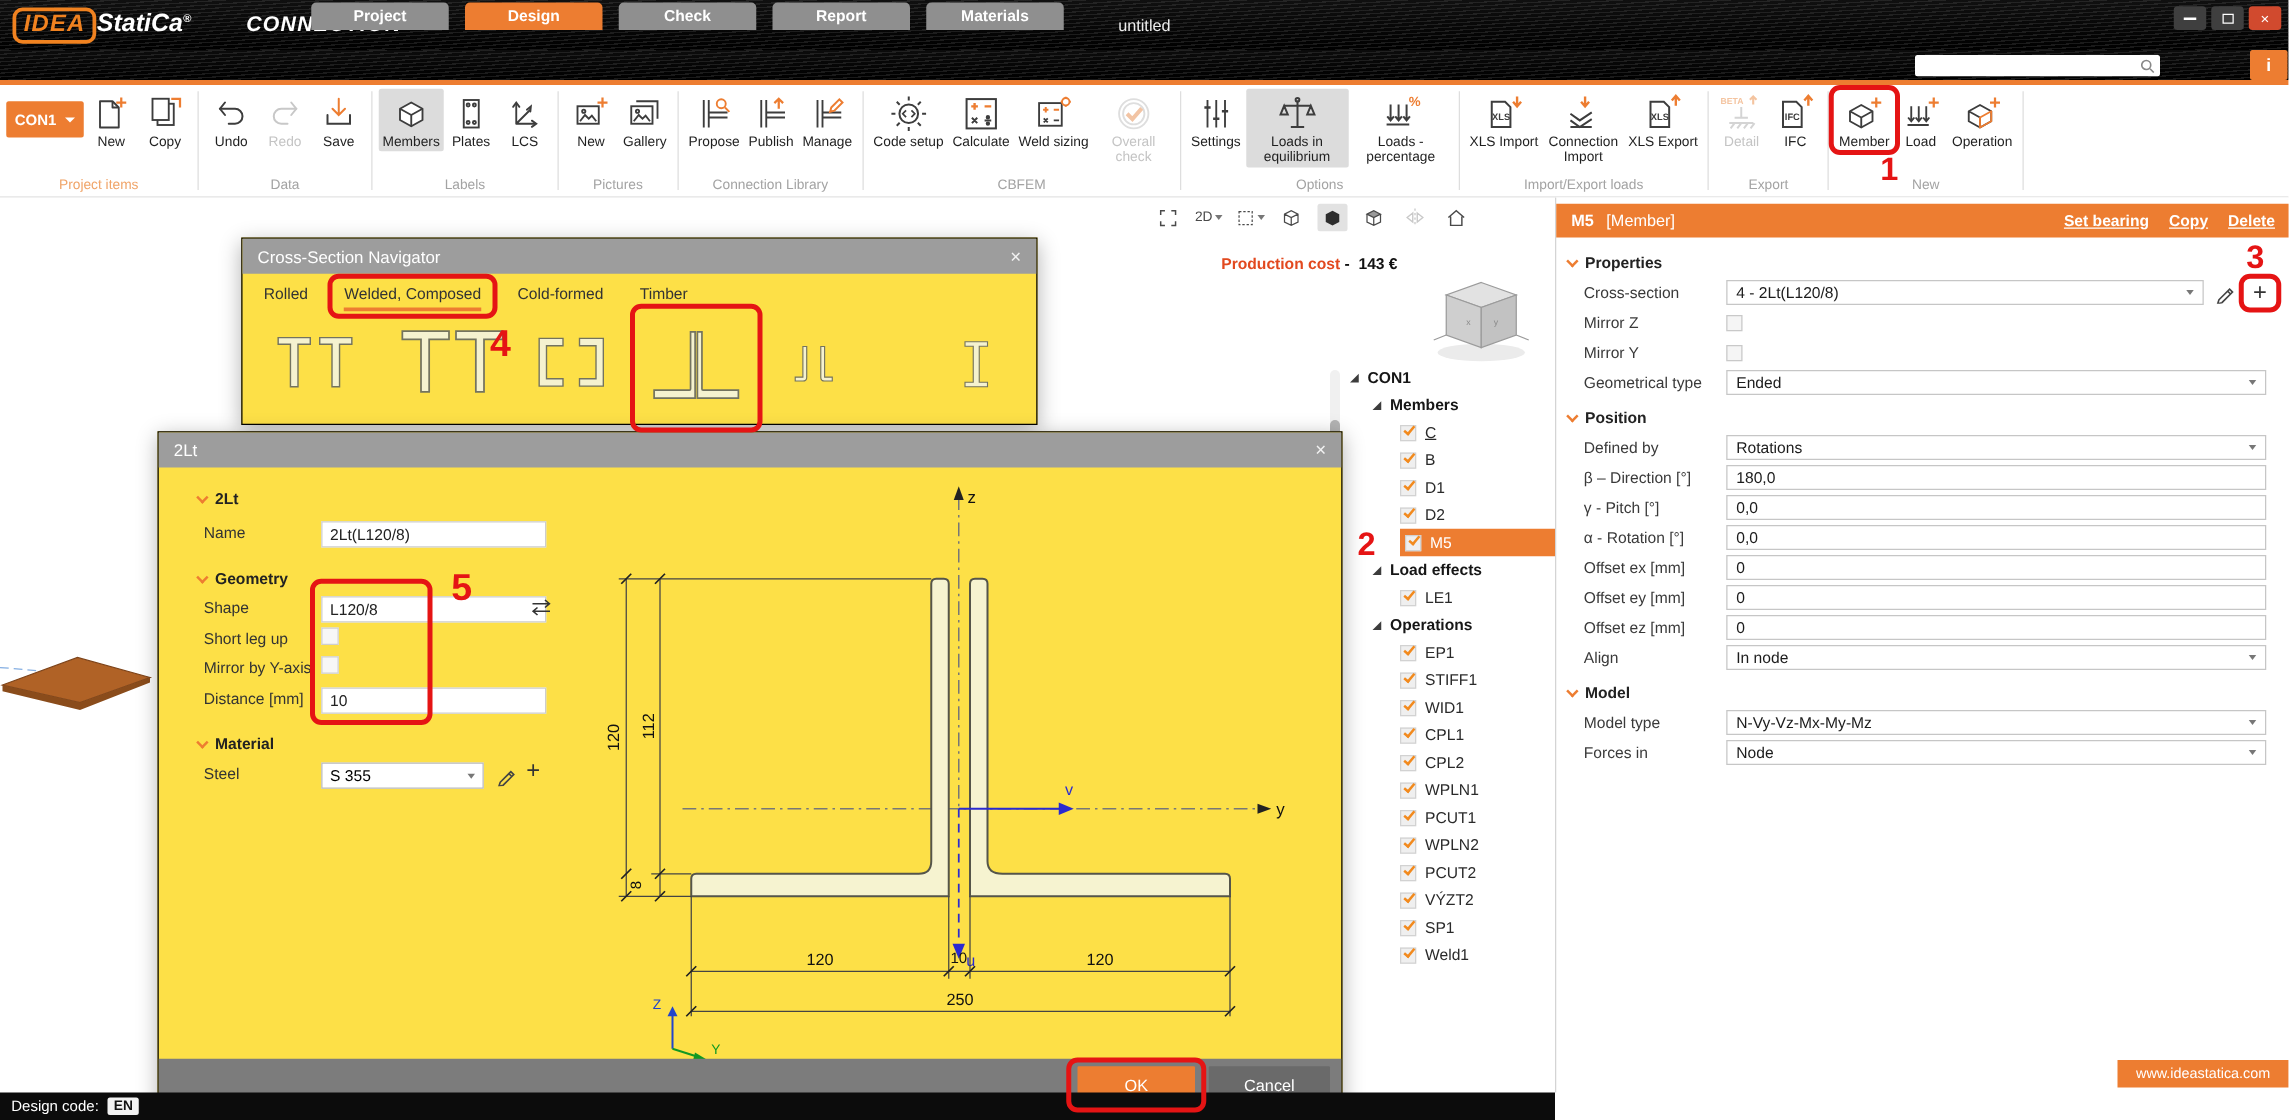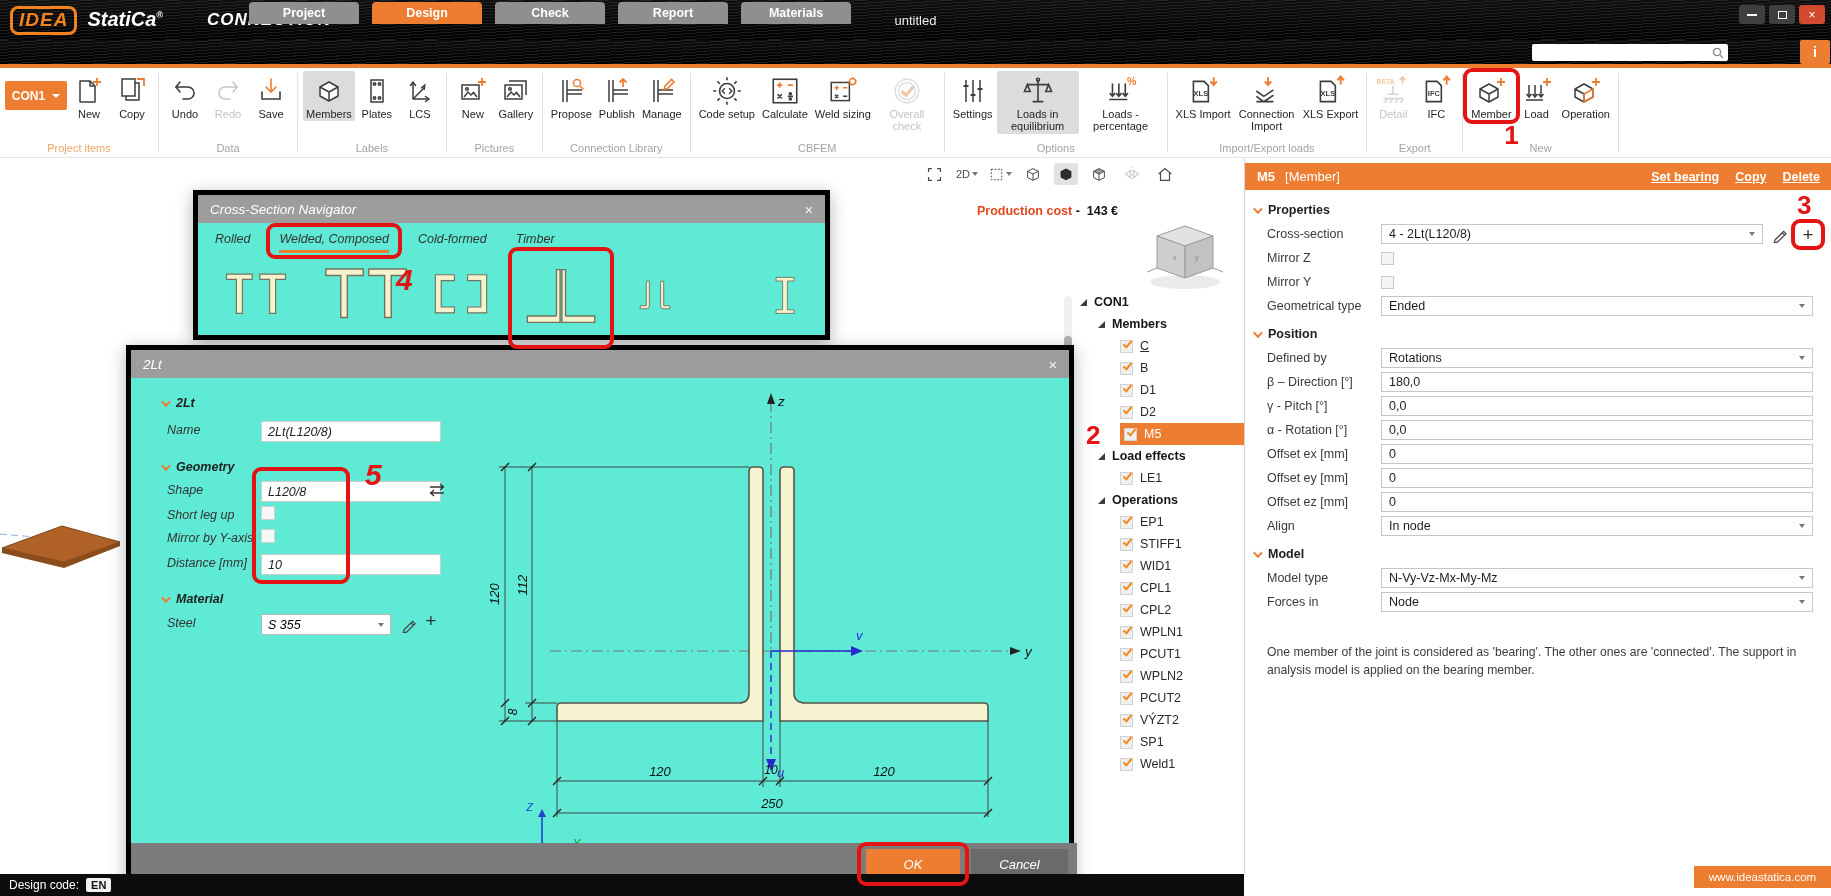--- a/index.html
+++ b/index.html
@@ -6,21 +6,21 @@
   *{box-sizing:border-box; margin:0; padding:0;}
   html,body{width:1831px;height:896px;overflow:hidden;}
   body{font-family:"Liberation Sans",sans-serif;background:#fff;}
   svg{font-family:"Liberation Sans",sans-serif;}
   #app{position:relative;width:1831px;height:896px;background:#fff;overflow:hidden;}
 
   
   .titlebar{position:absolute;left:0;top:0;width:1831px;height:40px;
     background-image:repeating-linear-gradient(176deg, rgba(90,90,90,.28) 0 1px, transparent 1px 3px),linear-gradient(#101010,#000);
     display:flex;align-items:center;}
-  .logo{display:flex;align-items:baseline;gap:10px;padding-left:10px;}
+  .logo{display:flex;align-items:baseline;gap:0;padding-left:10px;}
   .logoidea{border:3px solid #f08220;color:#f08220;font-weight:bold;font-style:italic;
     padding:0 6px 1px;border-radius:8px;font-size:19px;letter-spacing:1px;}
   .logostatica{color:#fff;font-style:italic;font-weight:bold;font-size:20px;}
   .logoreg{color:#fff;font-size:9px;vertical-align:super;}
   .appname{color:#fff;font-style:italic;font-weight:bold;font-size:17px;letter-spacing:1px;margin-left:44px;}
   .doctitle{position:absolute;left:50%;transform:translateX(-50%);color:#eee;font-size:13px;}
   .winbtns{position:absolute;right:6px;top:5px;display:flex;gap:4px;}
   .winbtn{width:26px;height:19px;border-radius:3px;display:flex;align-items:center;justify-content:center;background:#3f3f3f;}
   .winbtn.close{background:#d14a2e;}
   .glyph-min{width:10px;height:0;border-bottom:2px solid #fff;}
@@ -63,21 +63,21 @@
   .viewbar{position:absolute;left:922px;top:163px;display:flex;gap:9px;align-items:center;}
   .vic{width:24px;height:22px;display:flex;align-items:center;justify-content:center;gap:2px;color:#4a4a4a;font-size:11px;}
   .vic.pressed{background:#e2e2e2;border-radius:2px;}
   .ddg{width:0;height:0;border-left:3.5px solid transparent;border-right:3.5px solid transparent;border-top:4.5px solid #777;}
   .prodcost{position:absolute;left:977px;top:204px;font-size:12.5px;}
   .prodcost .pc-lab{color:#e2491f;font-weight:bold;}
   .prodcost .pc-val{color:#111;font-weight:bold;}
   .navcube{position:absolute;left:1135px;top:220px;}
 
   
-  .dlg{position:absolute;background:#5eead4;border:5px solid #000000;box-shadow:0 4px 16px rgba(0,0,0,.3);font-style:italic;}
+  .dlg{position:absolute;background:#fde047;border:1px solid #000000;box-shadow:0 4px 16px rgba(0,0,0,.3);}
   .dlg-title{height:28px;background:#9d9d9d;color:#fff;font-size:13.5px;display:flex;align-items:center;padding:0 12px;}
   .dlg-x{margin-left:auto;color:#f2f2f2;font-size:15px;}
 
   
   #csnav{left:193px;top:190px;width:637px;height:150px;}
   .cstabs{display:flex;gap:29px;padding:9px 0 0 17px;font-size:12.5px;color:#333;}
   .cstab{padding-bottom:4px;border-bottom:3px solid transparent;}
   .cstab.active{border-bottom-color:var(--acc);}
   .thumbrow{position:relative;height:86px;}
   .thumb{position:absolute;top:4px;}
@@ -134,21 +134,21 @@
     padding:0 7px;font-size:12.5px;color:#1c1c1c;background:#fff;}
   .pctl.short{width:382px;}
   .pctl .ddg{margin-left:auto;}
   .pcb{width:13px;height:13px;border:1px solid #c9c9c9;background:#f5f5f5;}
   .pnote{margin:30px 24px 0 22px;font-size:12.2px;color:#3c3c3c;line-height:1.45;}
 
   
   .statusbar{position:absolute;left:0;top:874px;width:1244px;height:22px;background:#0c0c0c;color:#fff;
     display:flex;align-items:center;font-size:12px;padding-left:9px;gap:7px;}
   .enbadge{background:#f2f2f2;color:#111;font-weight:bold;font-size:11px;padding:1px 5px;border-radius:2px;}
-  .webbar{position:absolute;left:1694px;top:866px;width:137px;height:22px;background:var(--acc);color:#fff;
+  .webbar{position:absolute;left:1694px;top:848px;width:137px;height:22px;background:var(--acc);color:#fff;
     display:flex;align-items:center;justify-content:center;font-size:11.5px;}
 
   
   .anno-box{position:absolute;border:4px solid var(--red);border-radius:9px;pointer-events:none;z-index:40;}
   .anno-num{position:absolute;color:var(--red);font-weight:bold;font-size:26px;z-index:41;line-height:1;}
 </style>
 </head>
 <body>
 
 <div id="app">
@@ -863,21 +863,20 @@
           </div>
         </div>
       <div class="prow">
           <span class="plabel">Forces in</span>
         <div class="pctl">
             <span>Node</span>
             <span class="ddg"></span>
           </div>
         </div>
 
-      <div class="pnote">One member of the joint is considered as 'bearing'. The other ones are 'connected'. The support in analysis model is applied on the bearing member.</div>
     </div>
   </div>
 
   <div class="dlg" id="csnav">
     <div class="dlg-title">
       <span>Cross-Section Navigator</span>
       <span class="dlg-x">×</span>
     </div>
     <div class="cstabs">
       <span class="cstab">Rolled</span>

